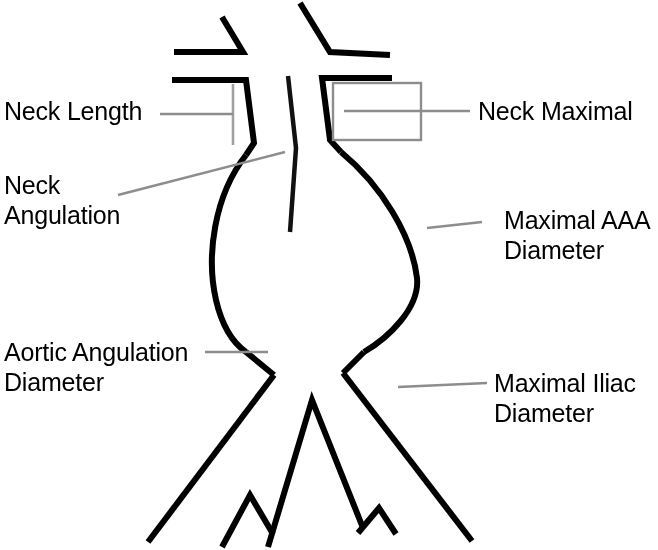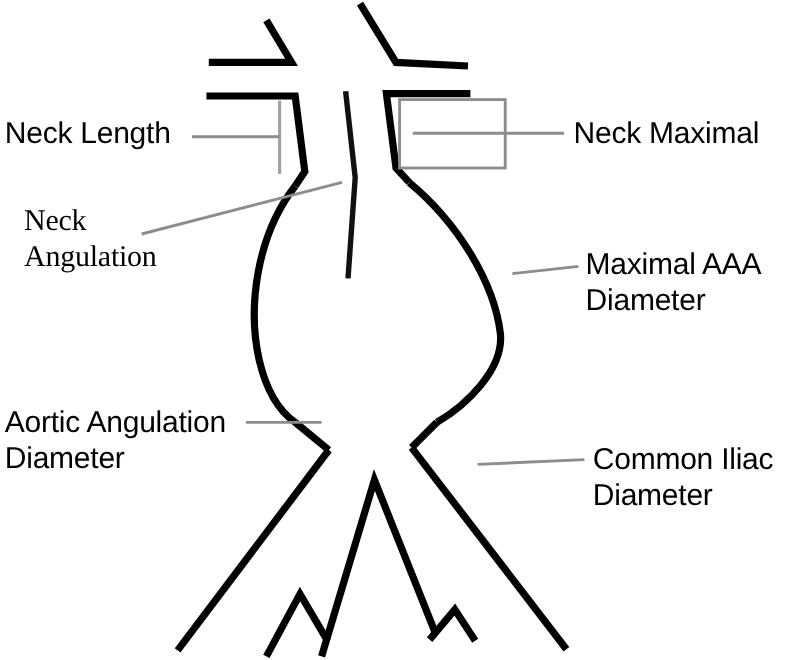--- a/index.html
+++ b/index.html
@@ -61,24 +61,24 @@
   .label {
     position: absolute;
     font-family: "Liberation Sans", sans-serif;
     font-size: 25px;
     line-height: 30px;
     color: #000000;
     white-space: pre;
     letter-spacing: -0.2px;
   }
   #label-neck-length   { left: 4px;   top: 96px; }
-  #label-neck-angulation { left: 20px; top: 170px; font-family: Liberation Serif, serif; }
+  #label-neck-angulation { left: 4px; top: 170px; }
   #label-aortic-bifurcation { left: 4px; top: 337px; }
   #label-neck-diameter { left: 478px; top: 96px; }
-  #label-maximal-aaa   { left: 488px; top: 205px; }
+  #label-maximal-aaa   { left: 504px; top: 205px; }
   #label-common-iliac  { left: 494px; top: 368px; }
 </style>
 </head>
 <body>
 
 <div id="diagram-root">
 
   <svg class="canvas" viewBox="0 0 658 550" xmlns="http://www.w3.org/2000/svg">
 
     <path class="vessel" d="M 174,52 L 243,52 L 222,17"></path>
@@ -123,16 +123,16 @@
 Angulation</div>
 
   <div class="label" id="label-aortic-bifurcation">Aortic Angulation
 Diameter</div>
 
   <div class="label" id="label-neck-diameter">Neck Maximal</div>
 
   <div class="label" id="label-maximal-aaa">Maximal AAA
 Diameter</div>
 
-  <div class="label" id="label-common-iliac">Common Iliac
+  <div class="label" id="label-common-iliac">Maximal Iliac
 Diameter</div>
 
 </div>
 
 </body></html>

